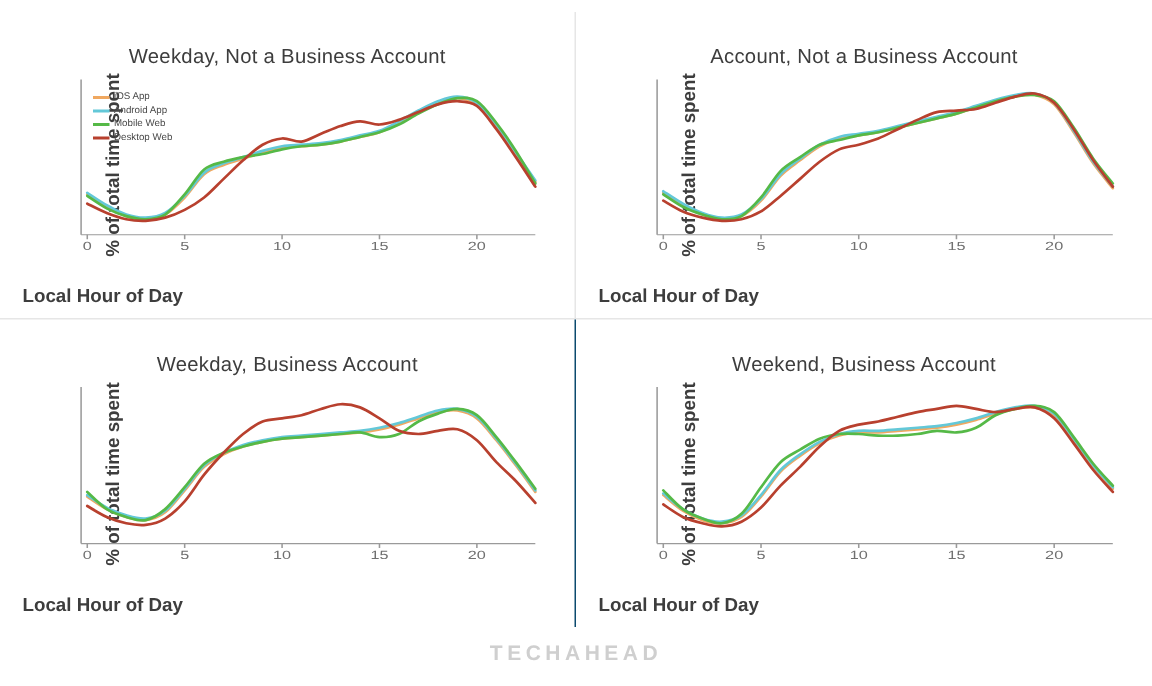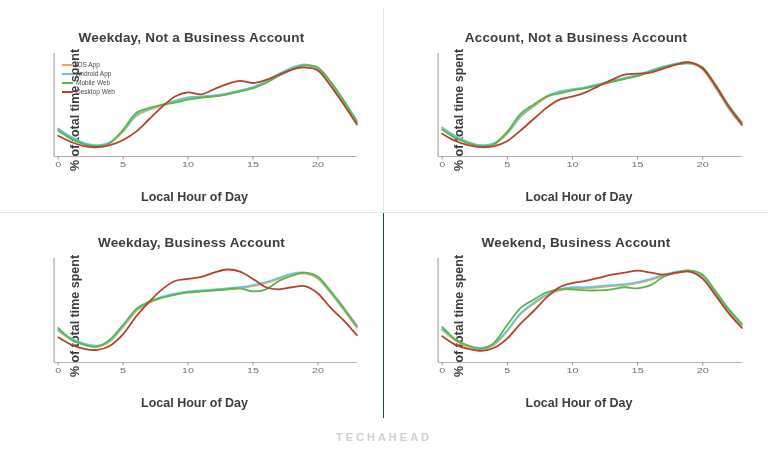--- a/index.html
+++ b/index.html
@@ -41,41 +41,41 @@
   .panel.p1 { border-bottom: 1px solid #e6e6e6; }
   .panel.p2 { border-right: 1px solid #0c4a6e; }
 
   .panel-title {
     position: absolute;
     top: 22px;
     left: 0;
     width: 100%;
     text-align: center;
     font-size: 13.5px;
-    font-weight: bold;
+    font-weight: normal;
     color: #3d3d3d;
     letter-spacing: 0.2px;
   }
   .ylabel {
     position: absolute;
     left: 14px;
     top: 50%;
     transform: translateY(-50%) rotate(-90deg);
     transform-origin: center center;
     font-size: 12.5px;
     font-weight: bold;
     color: #3d3d3d;
     white-space: nowrap;
   }
   .xlabel {
     position: absolute;
     bottom: 8px;
-    left: 3px;
+    left: 15px;
     width: 100%;
-    text-align: center;
+    text-align: left;
     font-size: 12.5px;
     font-weight: bold;
     color: #3d3d3d;
   }
   .plot {
     position: absolute;
     left: 52px;
     top: 42px;
     right: 22px;
     bottom: 42px;
@@ -100,21 +100,21 @@
     height: 2px;
     margin-right: 3px;
     display: inline-block;
   }
   .watermark {
     position: absolute;
     left: 0;
     bottom: 14px;
     width: 100%;
     text-align: center;
-    font-size: 11px;
+    font-size: 14px;
     letter-spacing: 3px;
     color: #cfcfcf;
     font-weight: bold;
   }
   .tick-label { font-size: 10.5px; fill: #707070; font-family: "Liberation Sans", sans-serif; }
   .axis-line { stroke: #9a9a9a; stroke-width: 1; }
   .tick-mark { stroke: #9a9a9a; stroke-width: 1; }
 </style>
 </head>
 <body>

